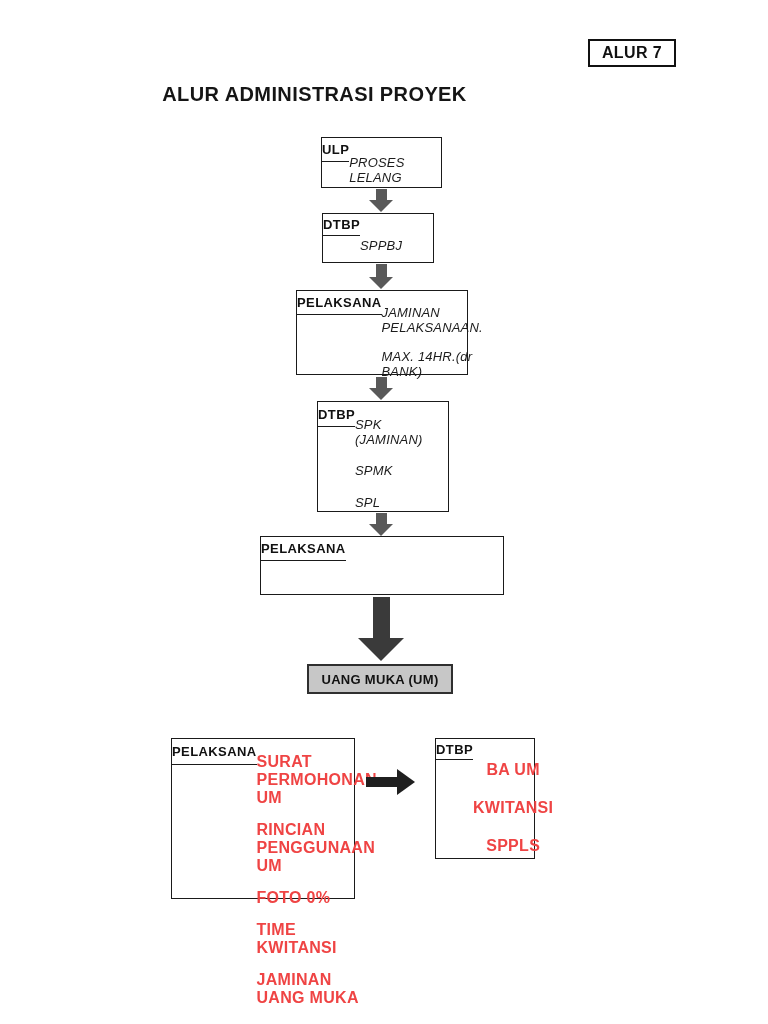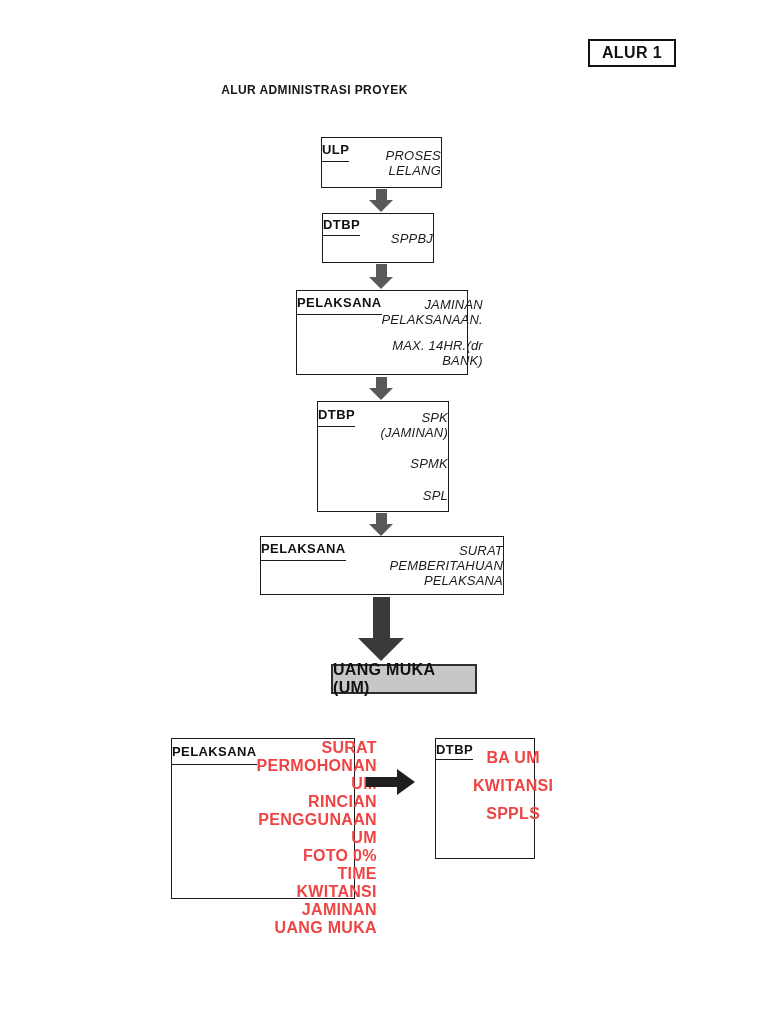--- a/index.html
+++ b/index.html
@@ -17,38 +17,38 @@
   
   .corner-box{
     position:absolute;left:588px;top:39px;width:88px;height:28px;
     border:2px solid #111;display:flex;align-items:center;justify-content:center;
     font-weight:700;font-size:16px;letter-spacing:.4px;
   }
 
   
   .title{
     position:absolute;left:0;top:83px;width:629px;text-align:center;
-    font-weight:700;font-size:12px;letter-spacing:.4px;color:#151515;
+    font-weight:700;font-size:20px;letter-spacing:.4px;color:#151515;
   }
 
   
   .fbox{
     position:absolute;border:1.5px solid var(--border);background:#fff;
     display:flex;
   }
   .fbox .hdr{
     flex:0 0 auto;display:flex;align-items:center;justify-content:center;
     border-bottom:1.5px solid var(--border);
     font-weight:700;font-size:13px;letter-spacing:.4px;
   }
   .fbox .body{
     flex:1 1 auto;display:flex;flex-direction:column;justify-content:space-around;
   }
   .fbox .item{
-    text-align:right;font-style:italic;font-size:13px;letter-spacing:.2px;color:#1c1c1c;
+    text-align:left;font-style:italic;font-size:13px;letter-spacing:.2px;color:#1c1c1c;margin-top:14px;
   }
   .fbox .item.bold{font-style:normal;font-weight:700;font-size:16px;letter-spacing:.3px;color:#ef4444;}
 
   
   .arrow-v{position:absolute;display:flex;flex-direction:column;align-items:center;}
   .arrow-v .stem{width:11px;background:var(--arrow-small);}
   .arrow-v .head{
     width:0;height:0;border-left:12px solid transparent;border-right:12px solid transparent;
     border-top:12px solid var(--arrow-small);
   }
@@ -59,21 +59,21 @@
   .arrow-big .head{
     width:0;height:0;border-left:23px solid transparent;border-right:23px solid transparent;
     border-top:23px solid var(--arrow-big);
   }
 
   
   .milestone{
     position:absolute;left:307px;top:664px;width:146px;height:30px;
     background:var(--milestone-bg);border:2px solid #2f2f2f;
     display:flex;align-items:center;justify-content:center;
-    font-weight:700;font-size:16px;letter-spacing:.3px;margin-left:24px;
+    font-weight:700;font-size:13px;letter-spacing:.3px;
   }
 
   
   .arrow-h{position:absolute;left:366px;top:769px;width:49px;height:26px;display:flex;align-items:center;}
   .arrow-h .stem{width:31px;height:10px;background:var(--arrow-horiz);}
   .arrow-h .head{
     width:0;height:0;border-top:13px solid transparent;border-bottom:13px solid transparent;
     border-left:18px solid var(--arrow-horiz);
   }
 
@@ -84,21 +84,21 @@
   .b-right .hdr{height:21px;}
   .b-right .body{justify-content:flex-start;padding-top:5px;}
   .b-right .item{height:28px;display:flex;align-items:center;justify-content:center;}
 </style>
 </head>
 <body>
 
 <div class="page">
 
   <div class="corner-box">
-    <span>ALUR 1</span>
+    <span>ALUR 7</span>
   </div>
 
   <div class="title">ALUR ADMINISTRASI PROYEK</div>
 
   <div class="fbox" style="left:321px;top:137px;width:121px;height:51px;">
     <div class="hdr" style="height:24px;">ULP</div>
     <div class="body">
       <div class="item">PROSES LELANG</div>
     </div>
   </div>
@@ -142,23 +142,20 @@
     </div>
   </div>
 
   <div class="arrow-v" style="left:369px;top:513px;">
     <div class="stem" style="height:11px;"></div>
       <div class="head"></div>
   </div>
 
   <div class="fbox" style="left:260px;top:536px;width:244px;height:59px;">
     <div class="hdr" style="height:24px;">PELAKSANA</div>
-    <div class="body">
-      <div class="item">SURAT PEMBERITAHUAN PELAKSANA</div>
-    </div>
   </div>
 
   <div class="arrow-big" style="left:358px;top:597px;">
     <div class="stem"></div>
       <div class="head"></div>
   </div>
 
   <div class="milestone">
     <span>UANG MUKA (UM)</span>
   </div>

